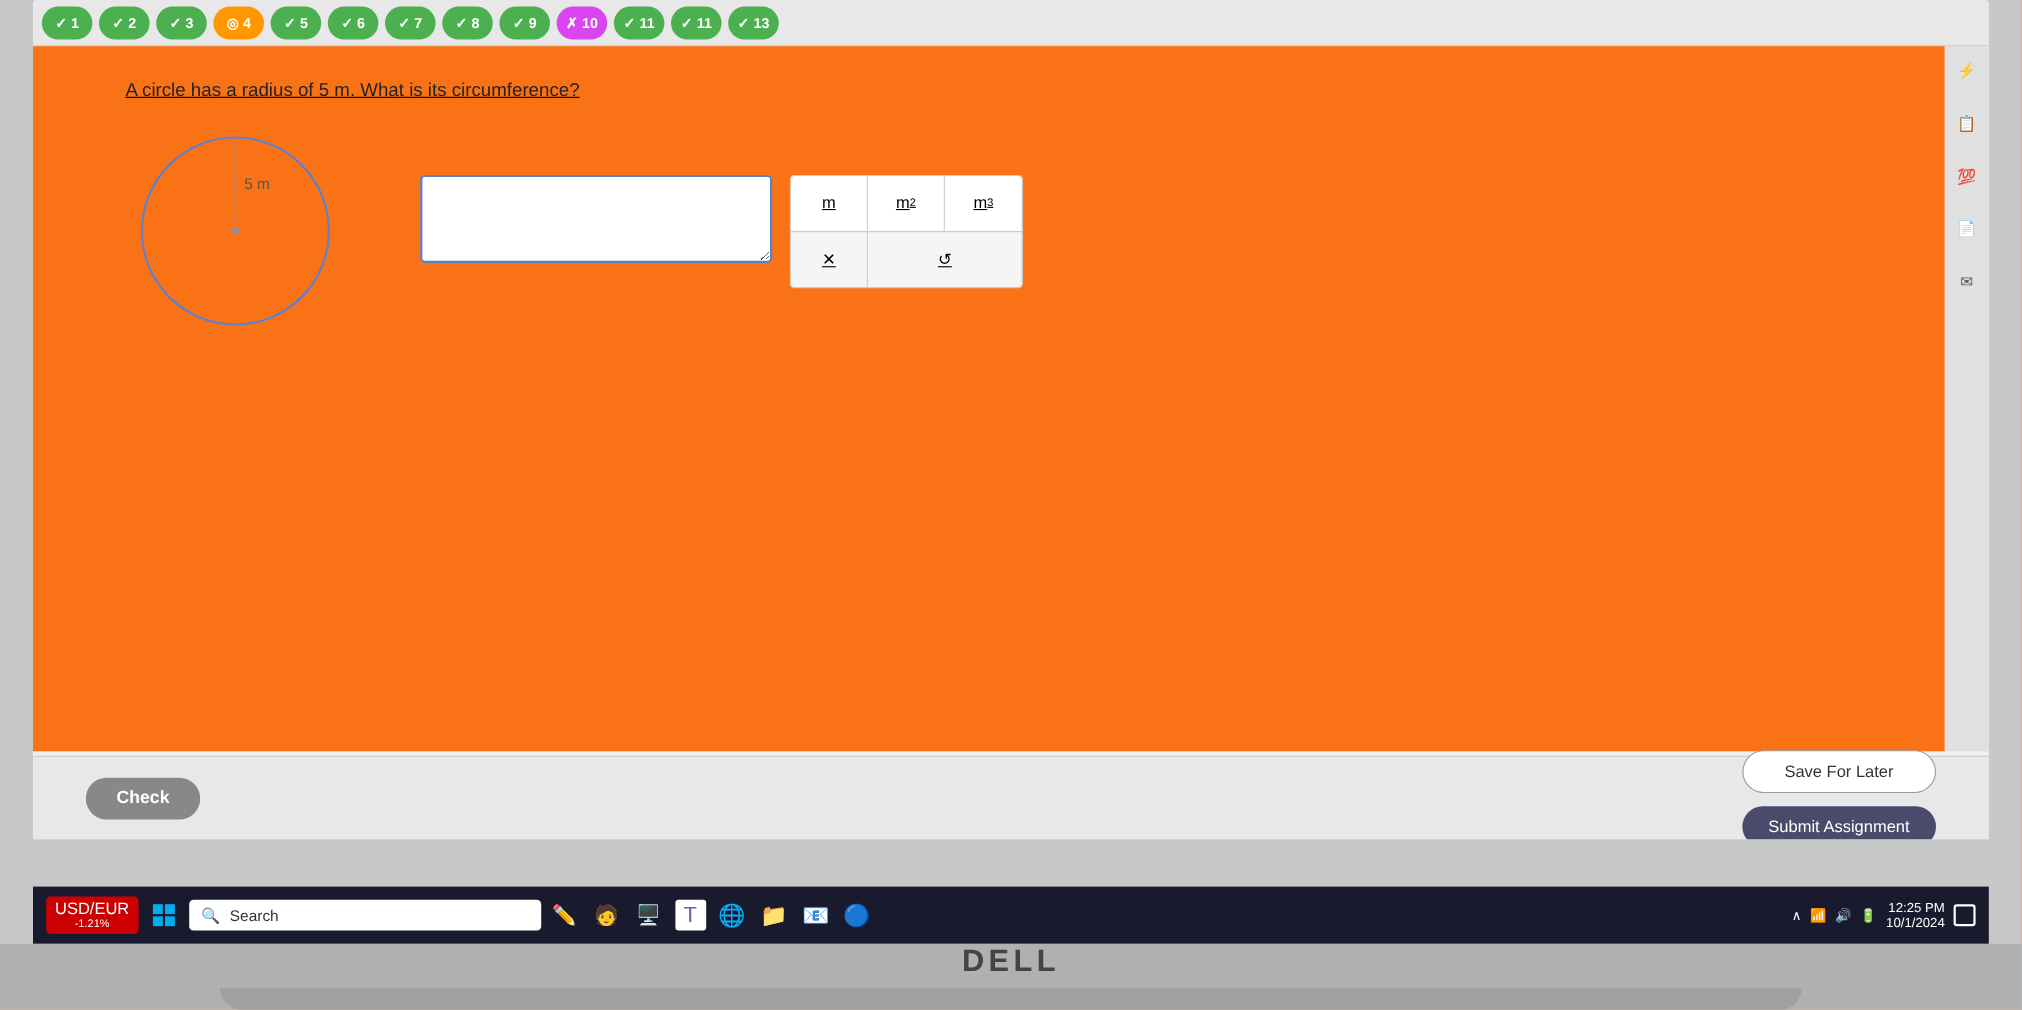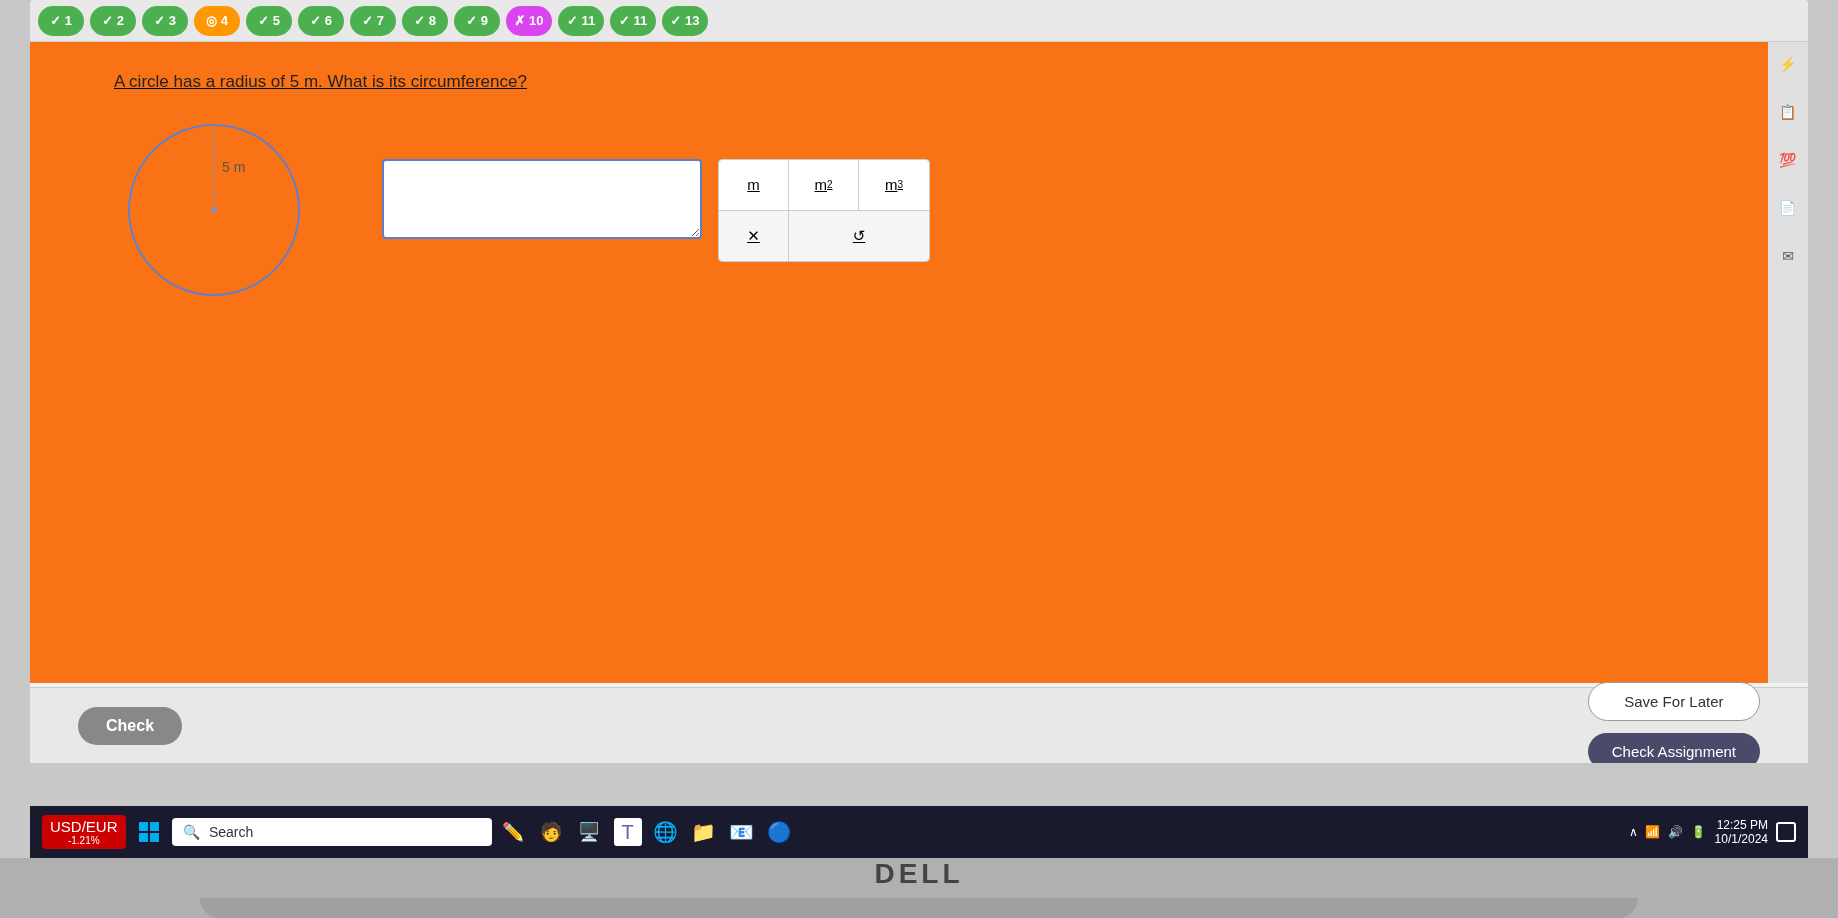--- a/index.html
+++ b/index.html
@@ -424,21 +424,21 @@
       <div class="sidebar-icon">📋</div>
       <div class="sidebar-icon">💯</div>
       <div class="sidebar-icon">📄</div>
       <div class="sidebar-icon">✉</div>
     </div>
 
     <div class="bottom-bar">
       <button class="check-btn">Check</button>
       <div class="right-buttons">
         <button class="save-later-btn">Save For Later</button>
-        <button class="submit-btn">Check Assignment</button>
+        <button class="submit-btn">Submit Assignment</button>
       </div>
     </div>
 
   </div>
 
   <div class="taskbar">
 
     <div class="taskbar-stock">
       <span style="font-size:15px;">USD/EUR</span>
       <span style="font-size:10px;">-1.21%</span>

